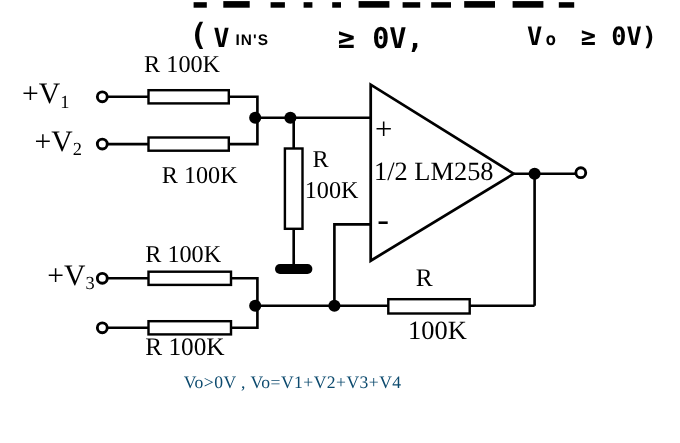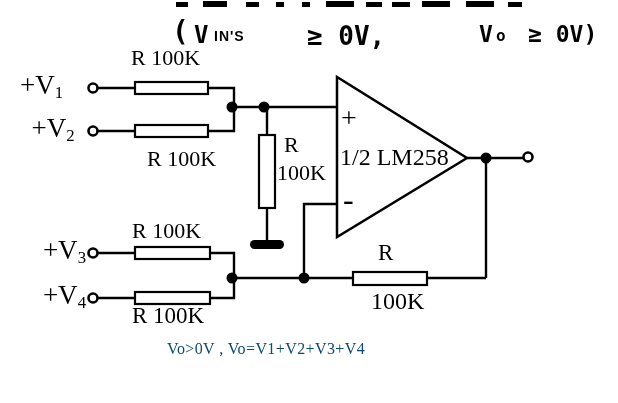--- a/index.html
+++ b/index.html
@@ -98,21 +98,20 @@
   <div class="lbl hdr" style="left:194px;top:23px;font-size:24px;">V</div>
   <div class="lbl hdr-small" style="left:214px;top:29px;font-size:14px;">IN'S</div>
   <div class="lbl hdr" style="left:307px;top:23px;font-size:26px;">≥ 0V,</div>
   <div class="lbl hdr" style="left:479px;top:23px;font-size:23px;">V</div>
   <div class="lbl hdr" style="left:496px;top:28px;font-size:16px;">o</div>
   <div class="lbl hdr" style="left:516px;top:23px;font-size:23px;margin-left:12px;">≥ 0V)</div>
 
   <div class="lbl" style="left:20px;top:72px;width:66px;text-align:left;font-size:27px;"><span>+V</span><span class="sub">1</span></div>
   <div class="lbl" style="left:20px;top:115px;width:66px;text-align:center;font-size:27px;"><span>+V</span><span class="sub">2</span></div>
   <div class="lbl" style="left:20px;top:237px;width:66px;text-align:right;font-size:27px;"><span>+V</span><span class="sub">3</span></div>
-  <div class="lbl" style="left:20px;top:282px;width:66px;text-align:right;font-size:27px;"><span>+V</span><span class="sub">4</span></div>
 
   <div class="lbl" style="left:131px;top:47px;font-size:22px;">R 100K</div>
   <div class="lbl" style="left:147px;top:148px;font-size:22px;">R 100K</div>
   <div class="lbl" style="left:284px;top:134px;font-size:22px;">R</div>
   <div class="lbl" style="left:277px;top:162px;font-size:22px;">100K</div>
   <div class="lbl" style="left:132px;top:220px;font-size:22px;">R 100K</div>
   <div class="lbl" style="left:132px;top:304px;font-size:23px;">R 100K</div>
   <div class="lbl" style="left:378px;top:241px;font-size:23px;">R</div>
   <div class="lbl" style="left:371px;top:289px;font-size:24px;">100K</div>
 

